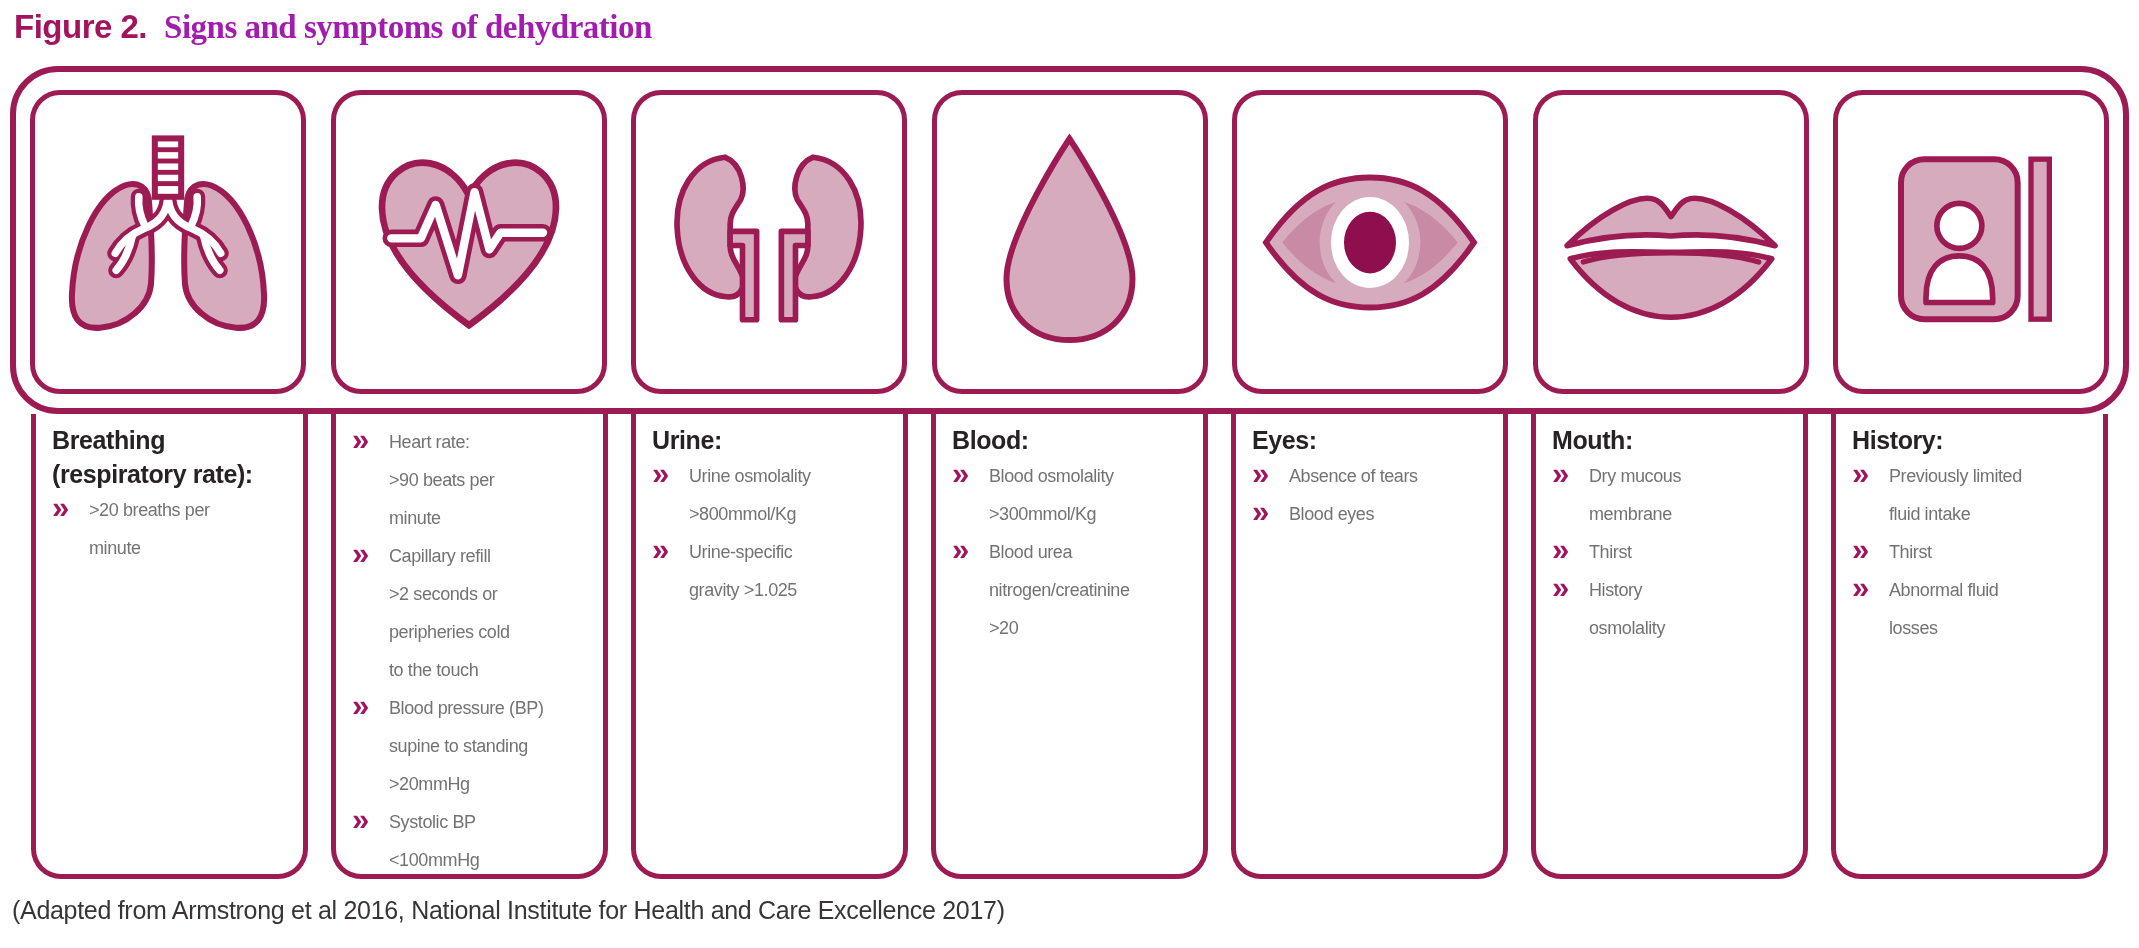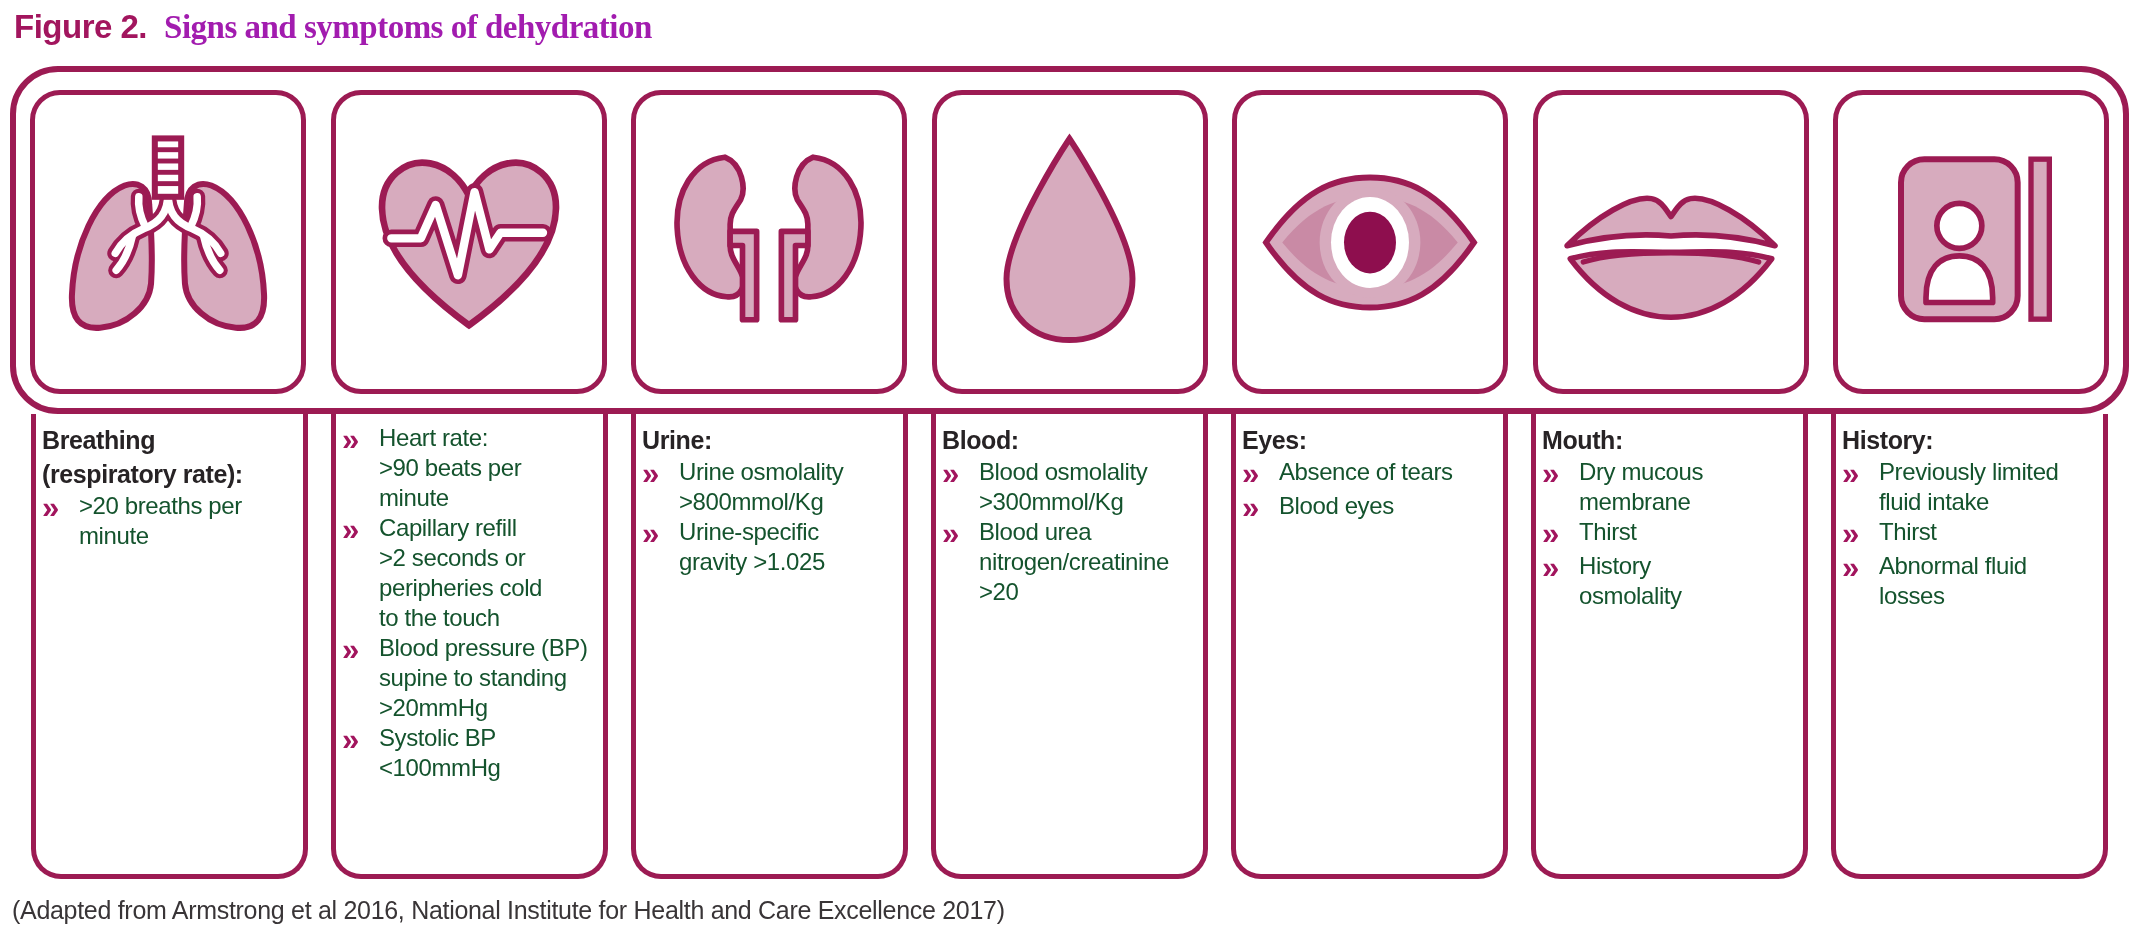--- a/index.html
+++ b/index.html
@@ -11,27 +11,27 @@
 
   .band{margin:20px 0 0 10px;width:2119px;height:348px;box-sizing:border-box;
         border:6px solid #9c1b53;border-radius:48px;background:#fff;
         display:flex;justify-content:space-between;align-items:center;padding:16px 14px 12px 14px;}
   .tile{width:276px;height:304px;box-sizing:border-box;border:5px solid #9c1b53;border-radius:30px;
         background:#fff;display:flex;align-items:center;justify-content:center;}
 
   .cols{display:flex;gap:23px;margin-left:31px;}
   .col{width:277px;height:465px;box-sizing:border-box;background:#fff;
        border:5px solid #9c1b53;border-top:none;border-radius:0 0 30px 30px;
-       padding:9px 10px 0 6px;}
+       padding:9px 10px 0 16px;}
   .heading{font-size:25px;font-weight:bold;line-height:34px;color:#272325;
            letter-spacing:-0.4px;white-space:pre-line;}
   .item{display:flex;align-items:flex-start;}
   .bullet{flex:0 0 37px;color:#a2155e;font-weight:bold;font-size:31px;line-height:34px;
           letter-spacing:-3px;}
-  .item-text{font-size:24px;line-height:30px;color:#14532d;letter-spacing:-0.4px;white-space:pre-line;}
+  .item-text{font-size:18px;line-height:38px;color:#737373;letter-spacing:-0.4px;white-space:pre-line;}
 
   .caption{margin:17px 0 0 12px;font-size:25px;color:#393537;letter-spacing:-0.3px;}
 
   svg{display:block;}
 </style>
 </head>
 <body>
 
 <div class="title">
   <span class="fig">Figure 2.</span><span class="txt">Signs and symptoms of dehydration</span>

